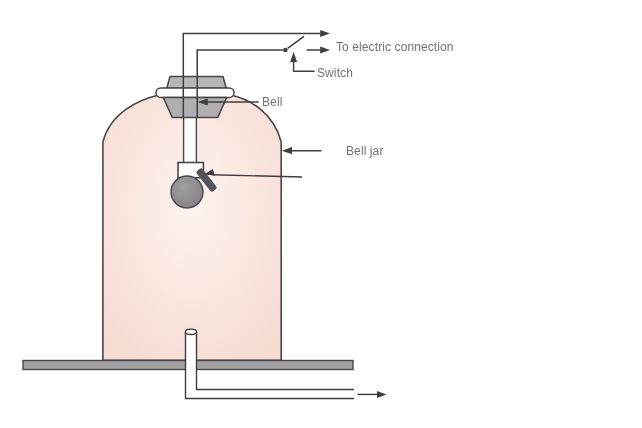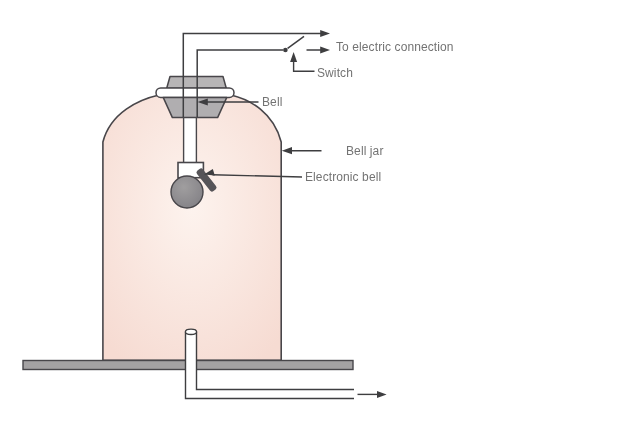--- a/index.html
+++ b/index.html
@@ -85,14 +85,13 @@
       <polygon points="204,174.6 212.8,168.9 214.8,175.6"></polygon>
       <polygon points="293.6,52 290.1,62 297.1,62"></polygon>
       <polygon points="386.6,394.4 377,390.9 377,397.9"></polygon>
     </g>
   </svg>
 
   <div class="lbl lbl-electric">To electric connection</div>
   <div class="lbl lbl-switch">Switch</div>
   <div class="lbl lbl-cork">Bell</div>
   <div class="lbl lbl-belljar">Bell jar</div>
-  <div class="lbl lbl-ebell">Electronic bell</div>
 </div>
 
 </body></html>

